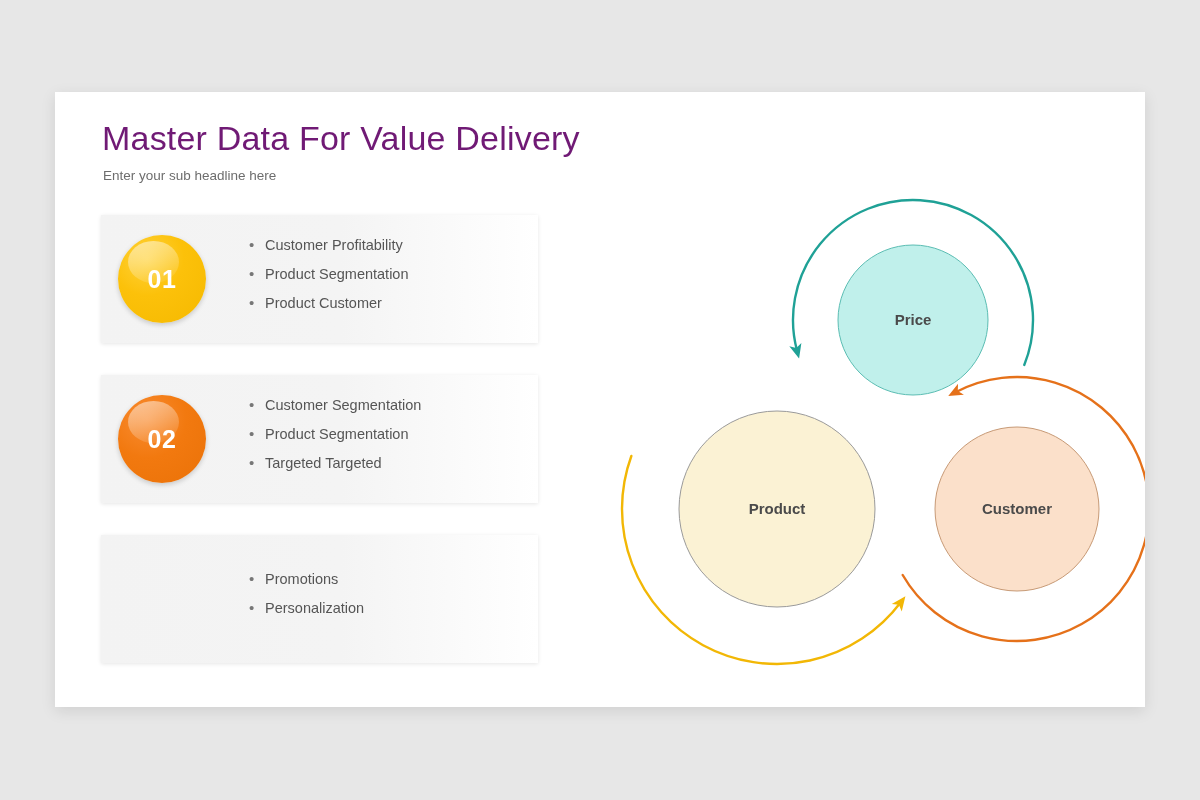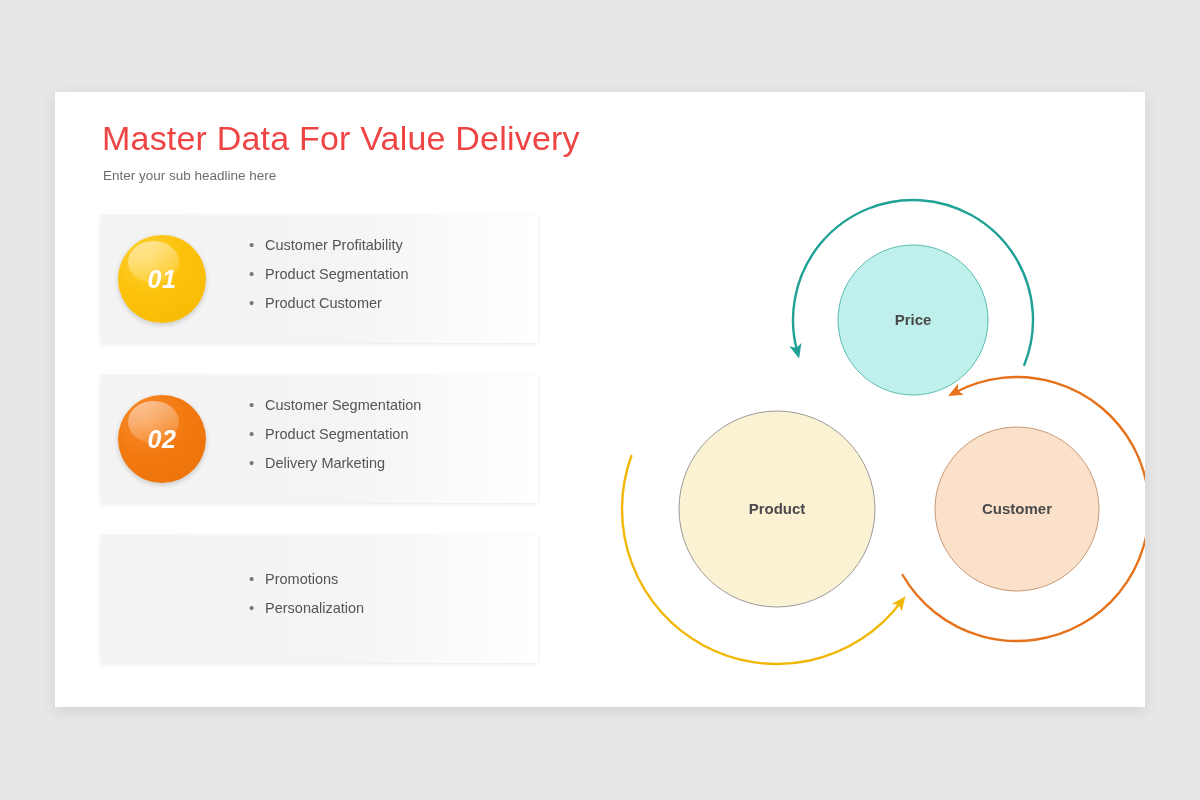--- a/index.html
+++ b/index.html
@@ -27,21 +27,21 @@
     background: #ffffff;
     box-shadow: 0 4px 14px rgba(0,0,0,0.10);
   }
 
   
   .title {
     position: absolute;
     left: 47px;
     top: 27px;
     font-size: 34px;
-    color: #ef4444;
+    color: #701a75;
     letter-spacing: 0.2px;
     white-space: nowrap;
   }
   .subtitle {
     position: absolute;
     left: 48px;
     top: 76px;
     font-size: 13.5px;
     color: #6d6d6d;
     white-space: nowrap;
@@ -80,21 +80,21 @@
   .badge .gloss {
     position: absolute;
     left: 11%;
     top: 7%;
     width: 58%;
     height: 48%;
     border-radius: 50%;
     background: linear-gradient(160deg, rgba(255,255,255,0.55), rgba(255,255,255,0.02));
     pointer-events: none;
   }
-  .badge span.num { position: relative; z-index: 2; font-style: italic; }
+  .badge span.num { position: relative; z-index: 2; }
 
   .badge-y { background: radial-gradient(circle at 33% 27%, #ffd23a 0%, #fcc10a 42%, #f5b900 100%); }
   .badge-o { background: radial-gradient(circle at 33% 27%, #f98c31 0%, #f2790f 45%, #ea7208 100%); }
   .badge-t { background: radial-gradient(circle at 33% 27%, #35b7a8 0%, #1ba295 45%, #149a8d 100%); }
 
   .bullets {
     position: absolute;
     left: 148px;
     top: 0;
     height: 128px;
@@ -171,21 +171,21 @@
         <div class="bullet-row">
           <span class="bullet-dot">•</span>
           <span>Customer Segmentation</span>
         </div>
         <div class="bullet-row">
           <span class="bullet-dot">•</span>
           <span>Product Segmentation</span>
         </div>
         <div class="bullet-row">
           <span class="bullet-dot">•</span>
-          <span>Delivery Marketing</span>
+          <span>Targeted Targeted</span>
         </div>
       </div>
     </div>
 
     <div class="card card-3">
       <div class="bullets">
         <div class="bullet-row">
           <span class="bullet-dot">•</span>
           <span>Promotions</span>
         </div>

